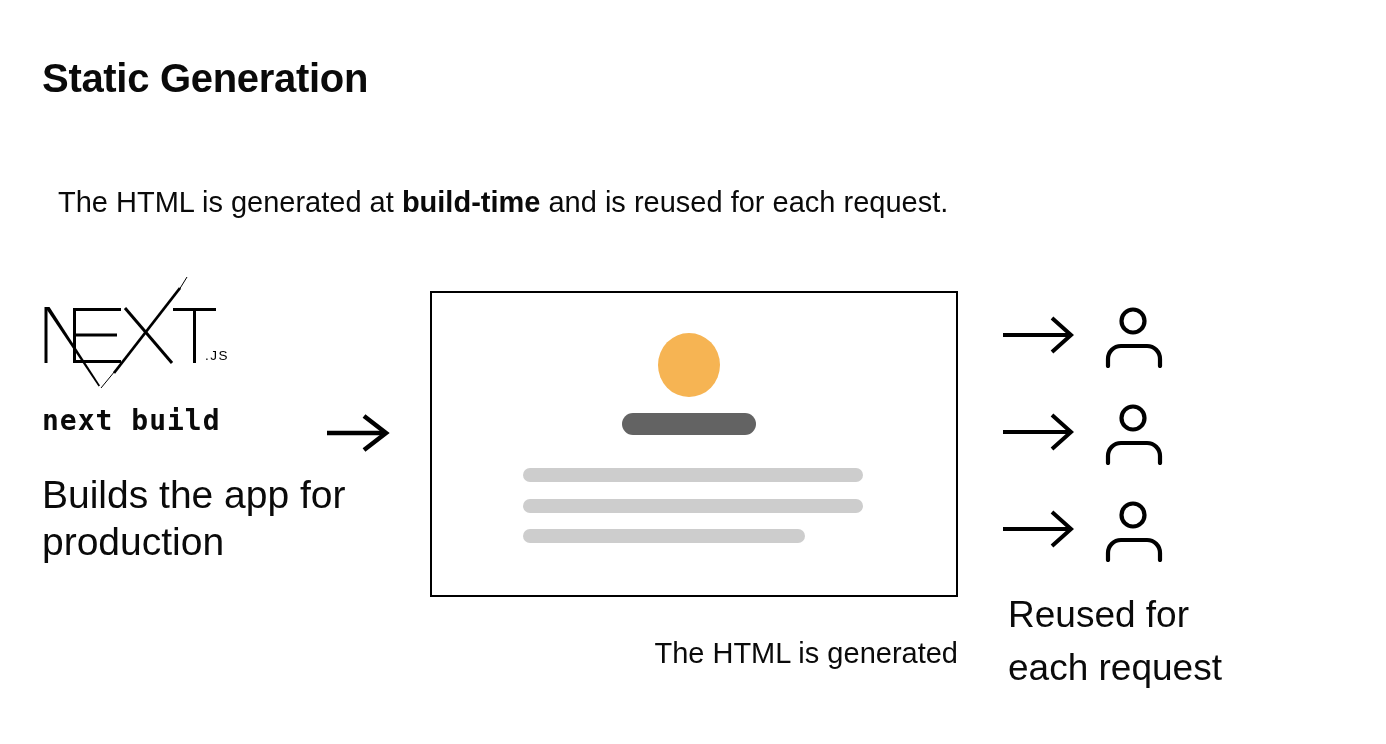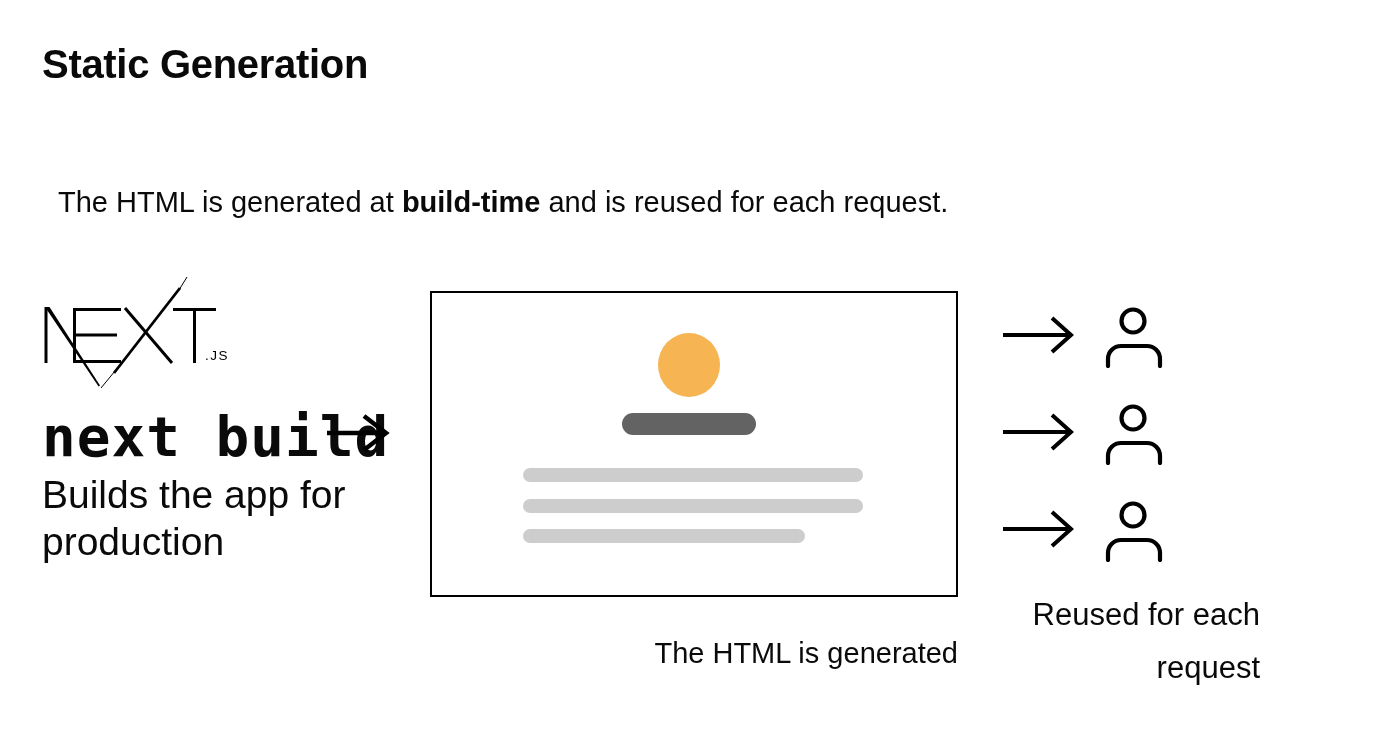--- a/index.html
+++ b/index.html
@@ -4,37 +4,37 @@
 <style>
   html,body{margin:0;padding:0;}
   body{
     width:1386px;height:744px;position:relative;overflow:hidden;
     background:#ffffff;color:var(--ink,#0a0a0a);
     font-family:"Liberation Sans","DejaVu Sans",sans-serif;
   }
   .abs{position:absolute;}
 
   .page-title{
-    left:42px;top:42px;font-size:40px;font-weight:700;
+    left:42px;top:56px;font-size:40px;font-weight:700;
     letter-spacing:-0.3px;margin:0;white-space:nowrap;
   }
   .intro{
     left:42px;top:168px;font-size:29px;line-height:36px;margin:16px;white-space:nowrap;
   }
   .intro b{font-weight:700;}
 
   .logo-svg{left:33px;top:275px;}
   .logo-js{
     font-family:"Liberation Sans","DejaVu Sans",sans-serif;
     font-size:13.5px;letter-spacing:1.5px;fill:#000;
   }
 
   .command{
     left:42px;top:404px;font-family:"DejaVu Sans Mono","Liberation Mono",monospace;
-    font-weight:700;font-size:56px;letter-spacing:1px;white-space:nowrap;
+    font-weight:700;font-size:28px;letter-spacing:1px;white-space:nowrap;
   }
   .build-arrow{left:326px;top:413px;}
 
   .build-caption{
     left:42px;top:471px;width:310px;font-size:39px;line-height:47px;
   }
 
   .page-box{
     left:430px;top:291px;width:528px;height:306px;box-sizing:border-box;
     border:2px solid var(--box-border,#000);background:#fff;
@@ -57,22 +57,22 @@
     left:430px;top:627px;width:528px;text-align:right;
     font-size:29px;line-height:53px;
   }
 
   .request-row{left:1002px;width:170px;height:66px;}
   .row1{top:304px;} .row2{top:401px;} .row3{top:498px;}
   .req-arrow{position:absolute;left:0;top:12px;}
   .user-svg{position:absolute;left:102px;top:0;}
 
   .reuse-caption{
-    left:1008px;top:588px;width:252px;text-align:right;
-    font-size:31px;line-height:53px;
+    left:1008px;top:588px;width:252px;text-align:left;
+    font-size:37px;line-height:53px;
   }
 </style>
 </head>
 <body style="--ink: #0A0A0A; --accent-orange: #F6B453; --title-bar-gray: #636363; --text-bar-gray: #CDCDCD; --box-border: #000000;">
 
 <h1 class="abs page-title">Static Generation</h1>
 
 <p class="abs intro"><span>The HTML is generated at </span><b>build-time</b><span> and is reused for each request.</span></p>
 
 <svg class="abs logo-svg" width="205" height="115" viewBox="0 0 205 115">

